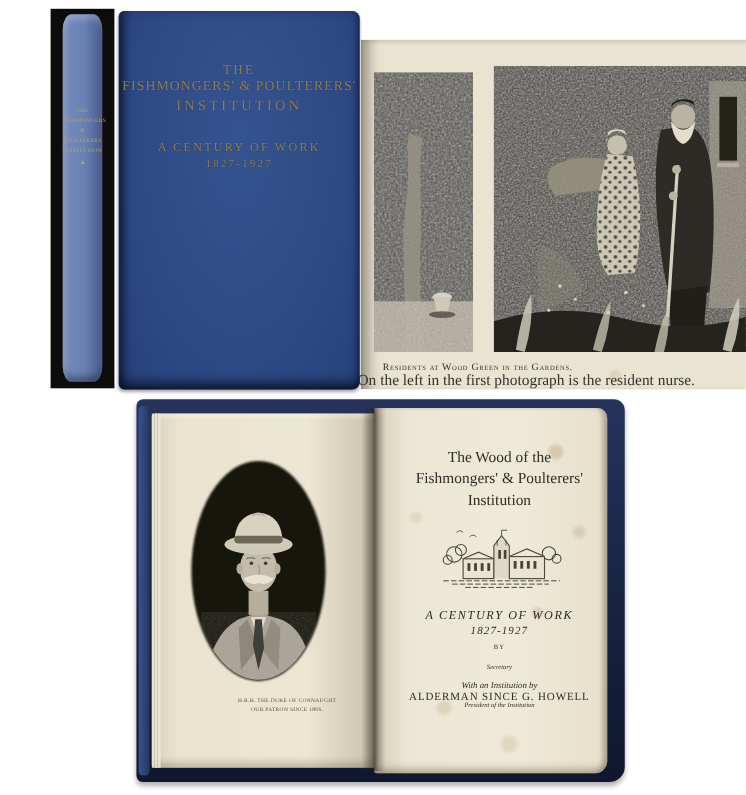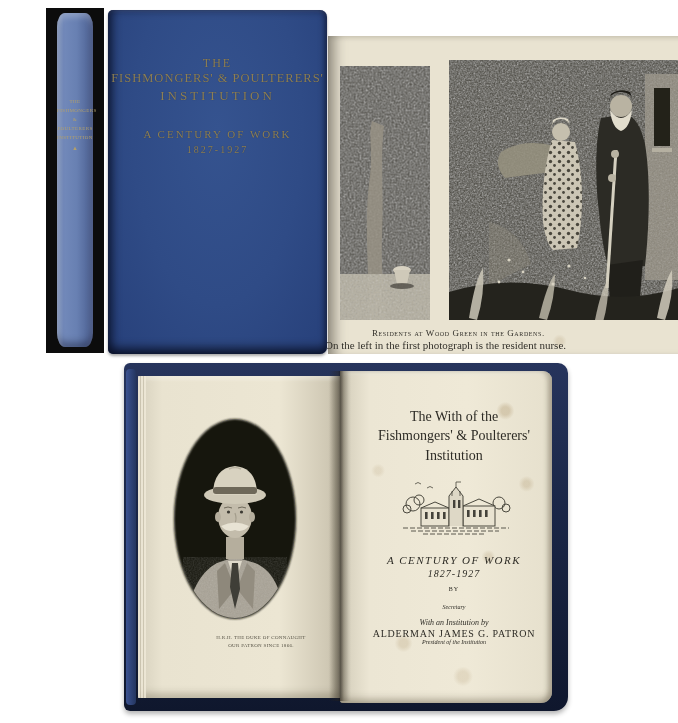--- a/index.html
+++ b/index.html
@@ -34,23 +34,23 @@
   #plate-photo{position:absolute;left:292px;top:36px;width:386px;height:318px;z-index:2;
                background:#e9e3d1;
                box-shadow:inset 16px 0 12px -9px rgba(95,90,80,.6), inset 0 2px 4px rgba(120,115,100,.25);}
   #plate-photo .fox{position:absolute;inset:0;pointer-events:none;background-image:
       radial-gradient(circle at 92% 8%, rgba(150,120,70,.25) 0 2px, transparent 6px),
       radial-gradient(circle at 96% 60%, rgba(150,120,70,.18) 0 3px, transparent 7px),
       radial-gradient(circle at 60% 96%, rgba(150,120,70,.15) 0 3px, transparent 7px);}
   .photo-1{position:absolute;left:12px;top:30px;width:90px;height:254px;background:#52504a;overflow:hidden;}
   .photo-2{position:absolute;left:121px;top:24px;width:242px;height:260px;background:#44423a;overflow:hidden;}
   .photo-1 svg,.photo-2 svg{display:block;width:100%;height:100%;}
-  .plate-cap1{position:absolute;left:44px;top:292px;font-variant:small-caps;font-size:9px;
+  .plate-cap1{position:absolute;left:20px;top:292px;font-variant:small-caps;font-size:9px;
               color:#33312b;letter-spacing:.6px;white-space:nowrap;}
-  .plate-cap2{position:absolute;left:-3px;top:303px;font-size:11px;color:#33312b;white-space:nowrap;}
+  .plate-cap2{position:absolute;left:-3px;top:303px;font-size:14px;color:#33312b;white-space:nowrap;}
 
   
   #open-book{position:absolute;left:88px;top:363px;width:444px;height:348px;
              background:linear-gradient(180deg,#26345c 0%,#1b2748 40%,#0f172d 100%);
              border-radius:6px 10px 14px 6px;box-shadow:0 3px 5px rgba(0,0,0,.3);}
   #open-book .hinge{position:absolute;left:2px;top:6px;width:10px;height:336px;
              background:linear-gradient(90deg,#3b5291,#24365f);border-radius:4px;}
   .page-left{position:absolute;left:14px;top:13px;width:202px;height:322px;border-radius:3px 0 0 3px;
              background:linear-gradient(90deg,#d6d0bd 0%,#e9e3d0 12%,#ece6d3 70%,#cfc8b4 94%,#b3ac98 100%);
              box-shadow:inset 0 -5px 7px rgba(90,80,60,.3), inset 0 3px 4px rgba(255,255,250,.4);}
@@ -239,21 +239,21 @@
           <ellipse cx="66" cy="84" rx="31" ry="9" fill="#cfc9b7"></ellipse>
           <path d="M44 84 Q44 57 66 55 Q88 57 88 84 Z" fill="#d8d2c0"></path>
           <rect x="44" y="76" width="44" height="7" rx="3" fill="#6e6859"></rect>
           <path d="M60 58 q6 -3 12 0" stroke="#b8b2a0" stroke-width="1.4" fill="none"></path>
         </g>
       </svg>
     </div>
     <div class="port-cap l1">H.R.H. THE DUKE OF CONNAUGHT</div>
     <div class="port-cap l2">OUR PATRON SINCE 1866.</div>
 
-    <div class="tp tp-t1">The With of the</div>
+    <div class="tp tp-t1">The Wood of the</div>
     <div class="tp tp-t2">Fishmongers' &amp; Poulterers'</div>
     <div class="tp tp-t3">Institution</div>
 
     <div class="engraving-wrap">
       <svg viewBox="0 0 118 62">
         <g stroke="#4a483e" stroke-width="1" fill="none">
           <path d="M18 8 q3 -3 6 0 M30 12 q3 -3 6 0" stroke-width="0.8"></path>
           <circle cx="16" cy="28" r="7"></circle>
             <circle cx="22" cy="24" r="5"></circle>
             <circle cx="10" cy="33" r="4"></circle>
@@ -282,17 +282,17 @@
           <path d="M6 52 h106 M14 55 h88 M26 58 h62" stroke-dasharray="5 2"></path>
         </g>
       </svg>
     </div>
 
     <div class="tp tp-sub">A CENTURY OF WORK</div>
     <div class="tp tp-dates">1827-1927</div>
     <div class="tp tp-by">BY</div>
     <div class="tp tp-role">Secretary</div>
     <div class="tp tp-intro">With an Institution by</div>
-    <div class="tp tp-introname">ALDERMAN JAMES G. PATRON</div>
+    <div class="tp tp-introname">ALDERMAN SINCE G. HOWELL</div>
     <div class="tp tp-introrole">President of the Institution</div>
   </div>
 
 </div>
 
 </body></html>

